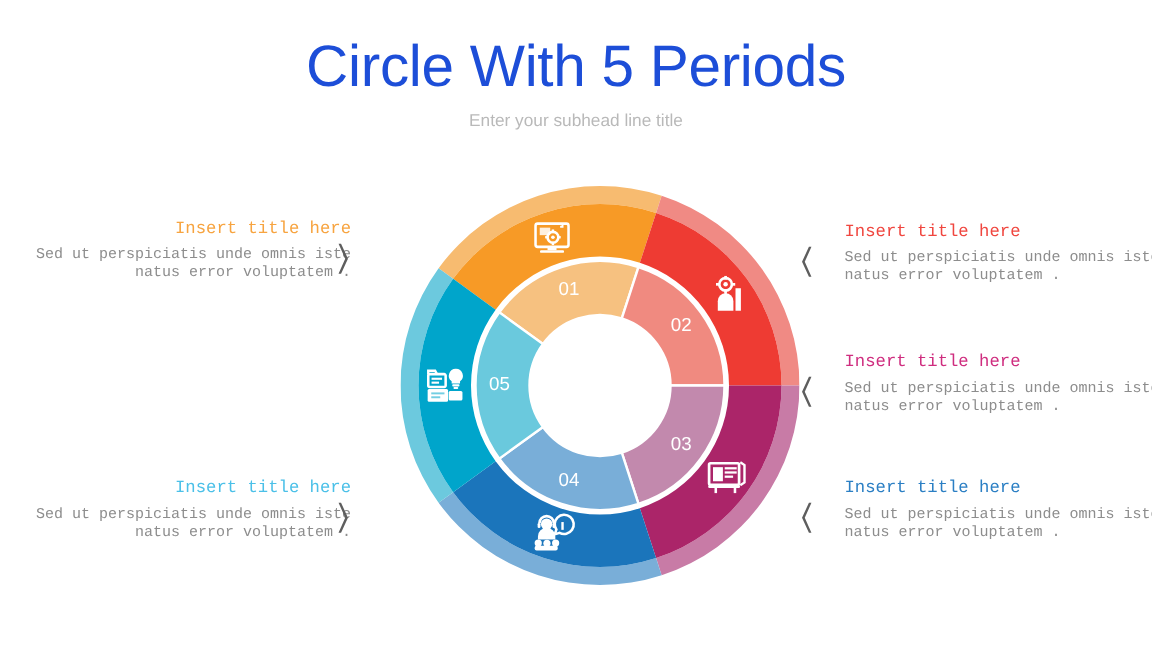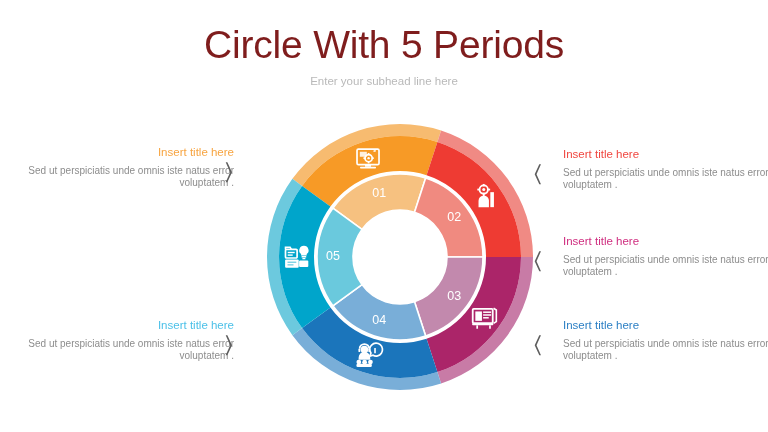--- a/index.html
+++ b/index.html
@@ -10,40 +10,40 @@
     font-family:"Liberation Sans", sans-serif;
     overflow:hidden;
     position:relative;
   }
   .slide{position:absolute;inset:0;}
 
   
   .header{position:absolute;top:22px;left:0;width:768px;text-align:center;}
   .title{
     font-size:39px;line-height:46px;
-    color:#7f1d1d;font-weight:400;letter-spacing:-0.2px;
+    color:#1d4ed8;font-weight:400;letter-spacing:-0.2px;
   }
   .subhead{
     margin-top:6px;
     font-size:11.5px;line-height:14px;
     color:#b9b9b9;font-weight:400;
   }
 
   
   .donut-wrap{position:absolute;left:267px;top:124px;width:266px;height:266px;}
   .donut{display:block;}
   .seg-num{
     font-family:"Liberation Sans", sans-serif;
     font-size:12.5px;fill:#ffffff;
     text-anchor:middle;dominant-baseline:middle;
   }
   .ico{fill:#ffffff;}
 
   
-  .block{position:absolute;width:212px;}
+  .block{position:absolute;width:212px;font-family:Liberation Mono, monospace;}
   .block .btitle{
     font-size:11.5px;line-height:15px;font-weight:400;margin-bottom:5px;
   }
   .block .bbody{
     font-size:10px;line-height:12.4px;color:#8d8d8d;font-weight:400;
   }
   .block.left{text-align:right;left:22px;}
   .block.right{text-align:left;left:563px;}
 
   .chev{
@@ -54,21 +54,21 @@
   .chev.l{left:225px;}
   .chev.r{left:534px;}
 </style>
 </head>
 <body>
 
 <div class="slide">
 
   <div class="header">
     <div class="title">Circle With 5 Periods</div>
-    <div class="subhead">Enter your subhead line here</div>
+    <div class="subhead">Enter your subhead line title</div>
   </div>
 
   <div class="donut-wrap">
     <svg class="donut" width="266" height="266" viewBox="0 0 266 266">
 
       <defs>
 
         <g id="ic-monitor-gear-icon">
           <rect x="-11" y="-9.5" width="22" height="15.5" rx="1.4" fill="none" stroke="#fff" stroke-width="1.7"></rect>
           <rect x="-8.2" y="-6.8" width="7" height="5" fill="#fff" opacity=".85"></rect>

